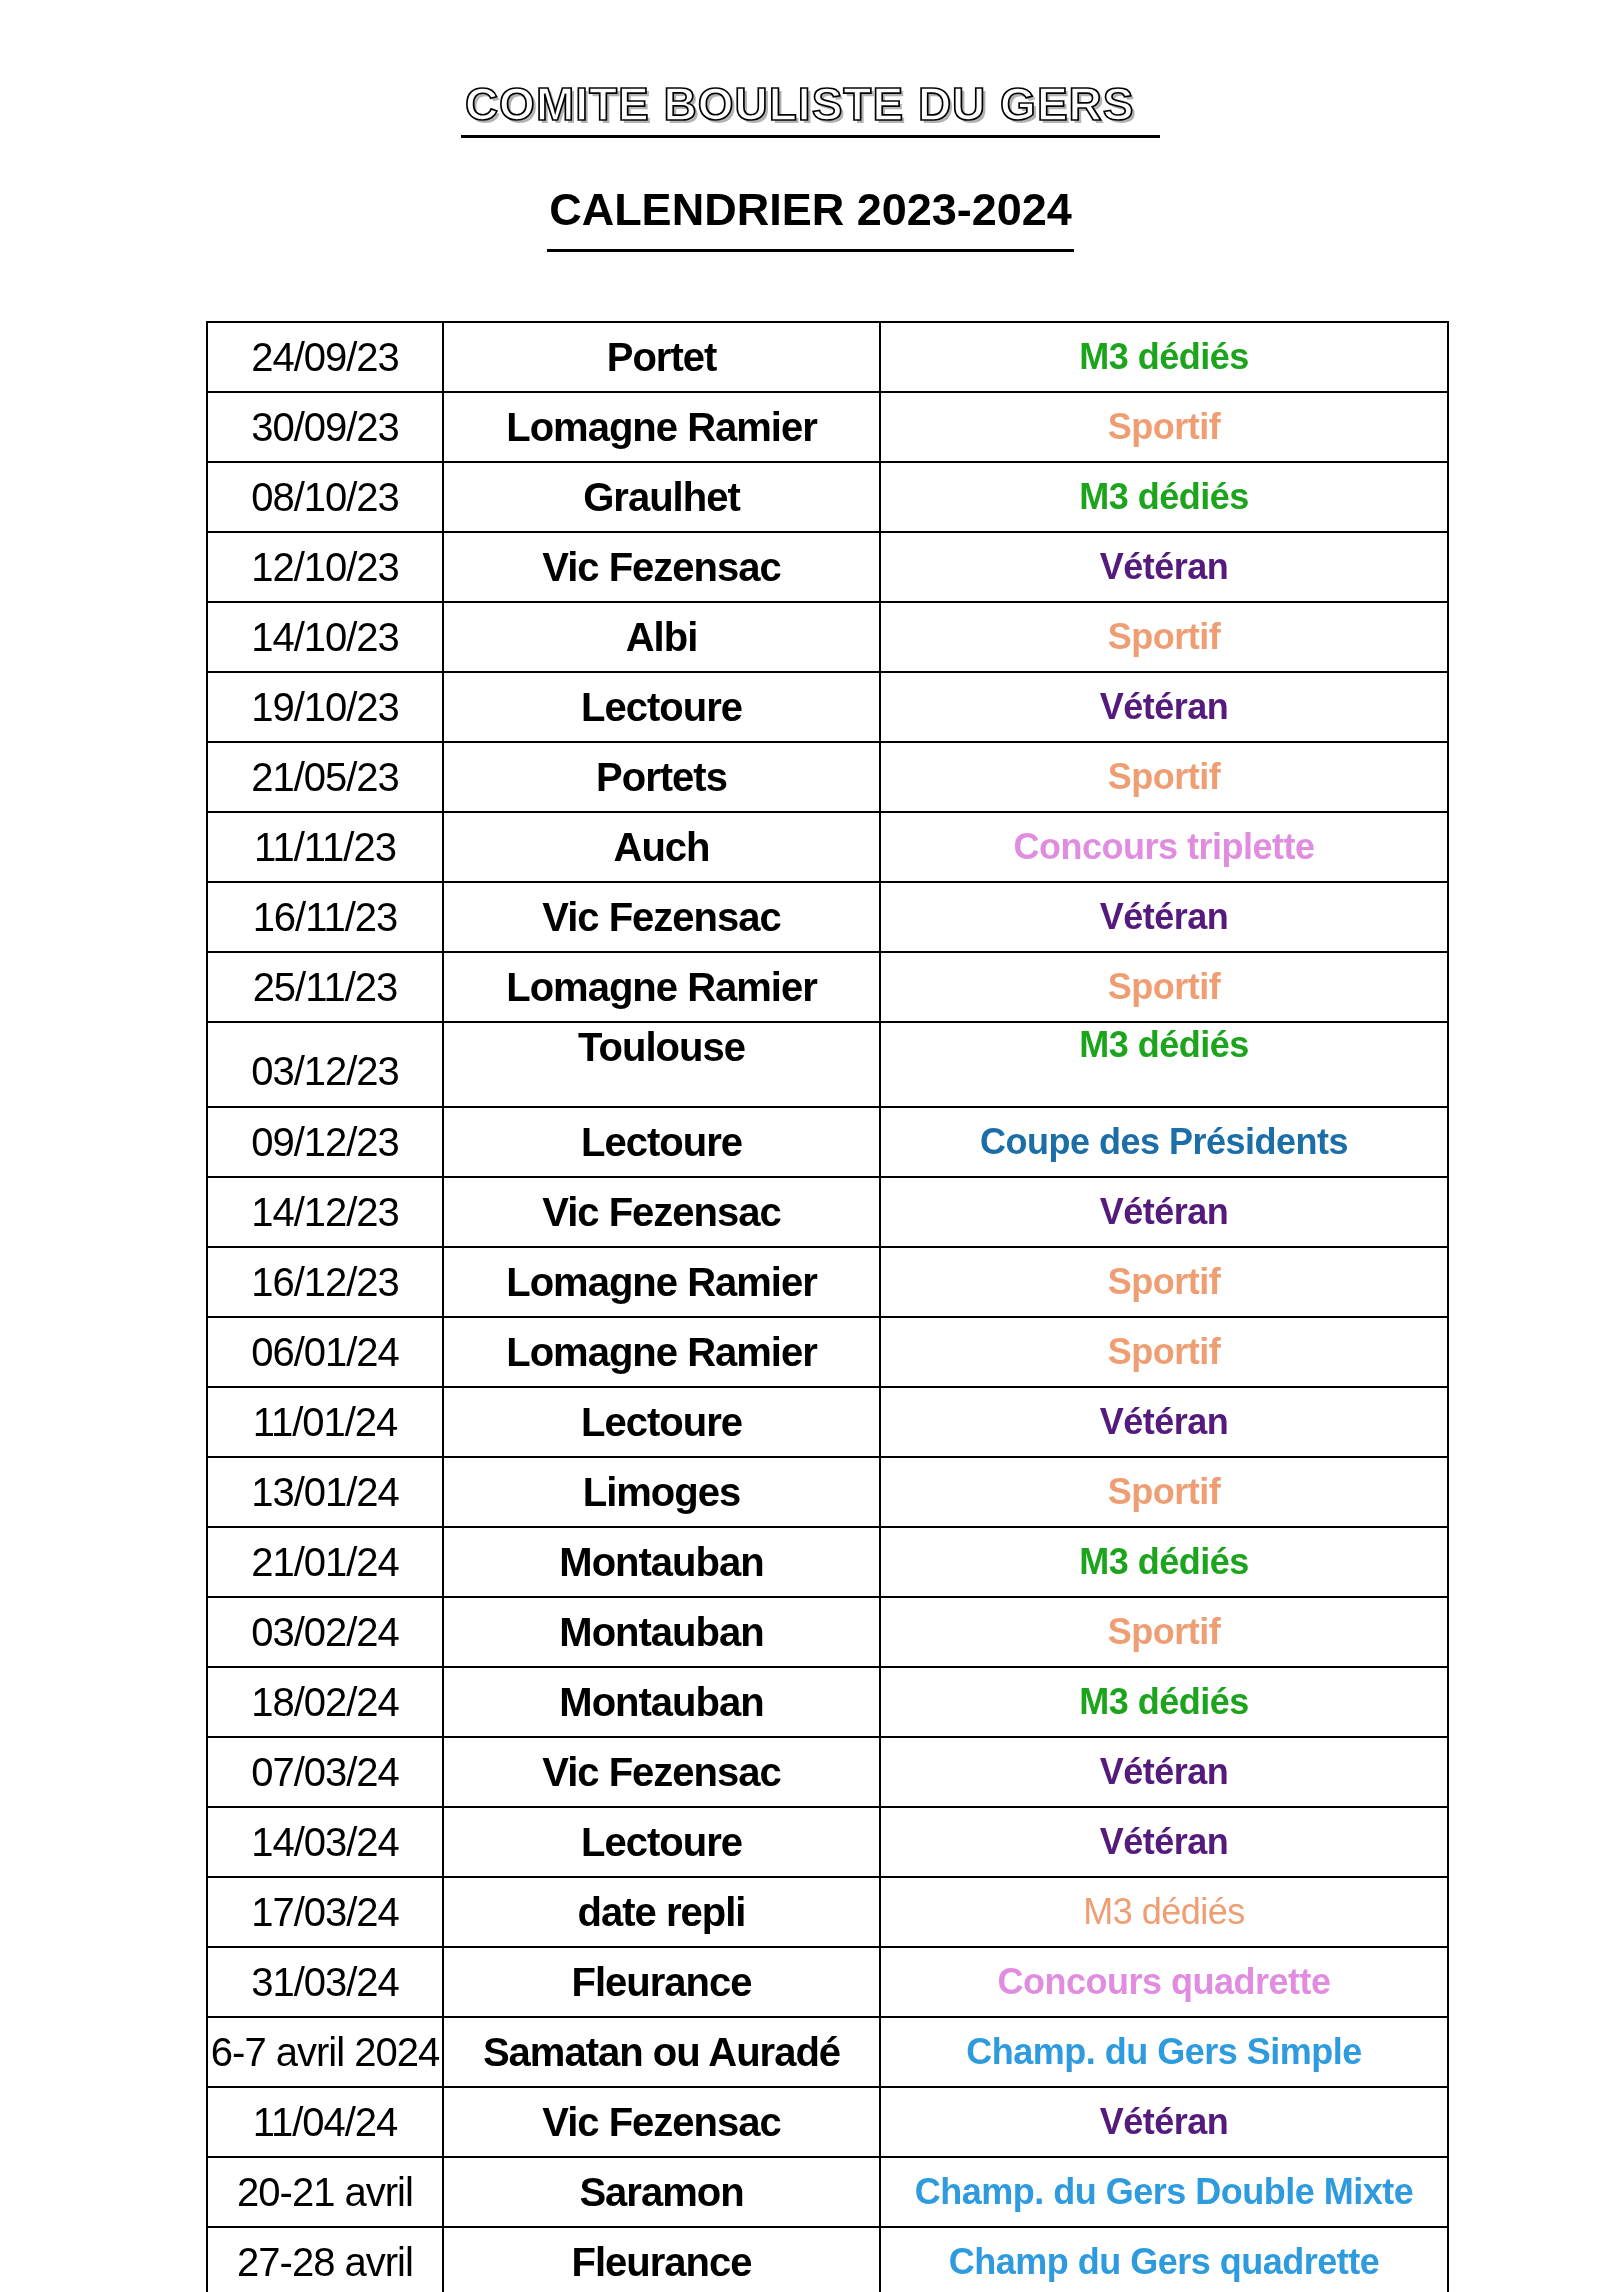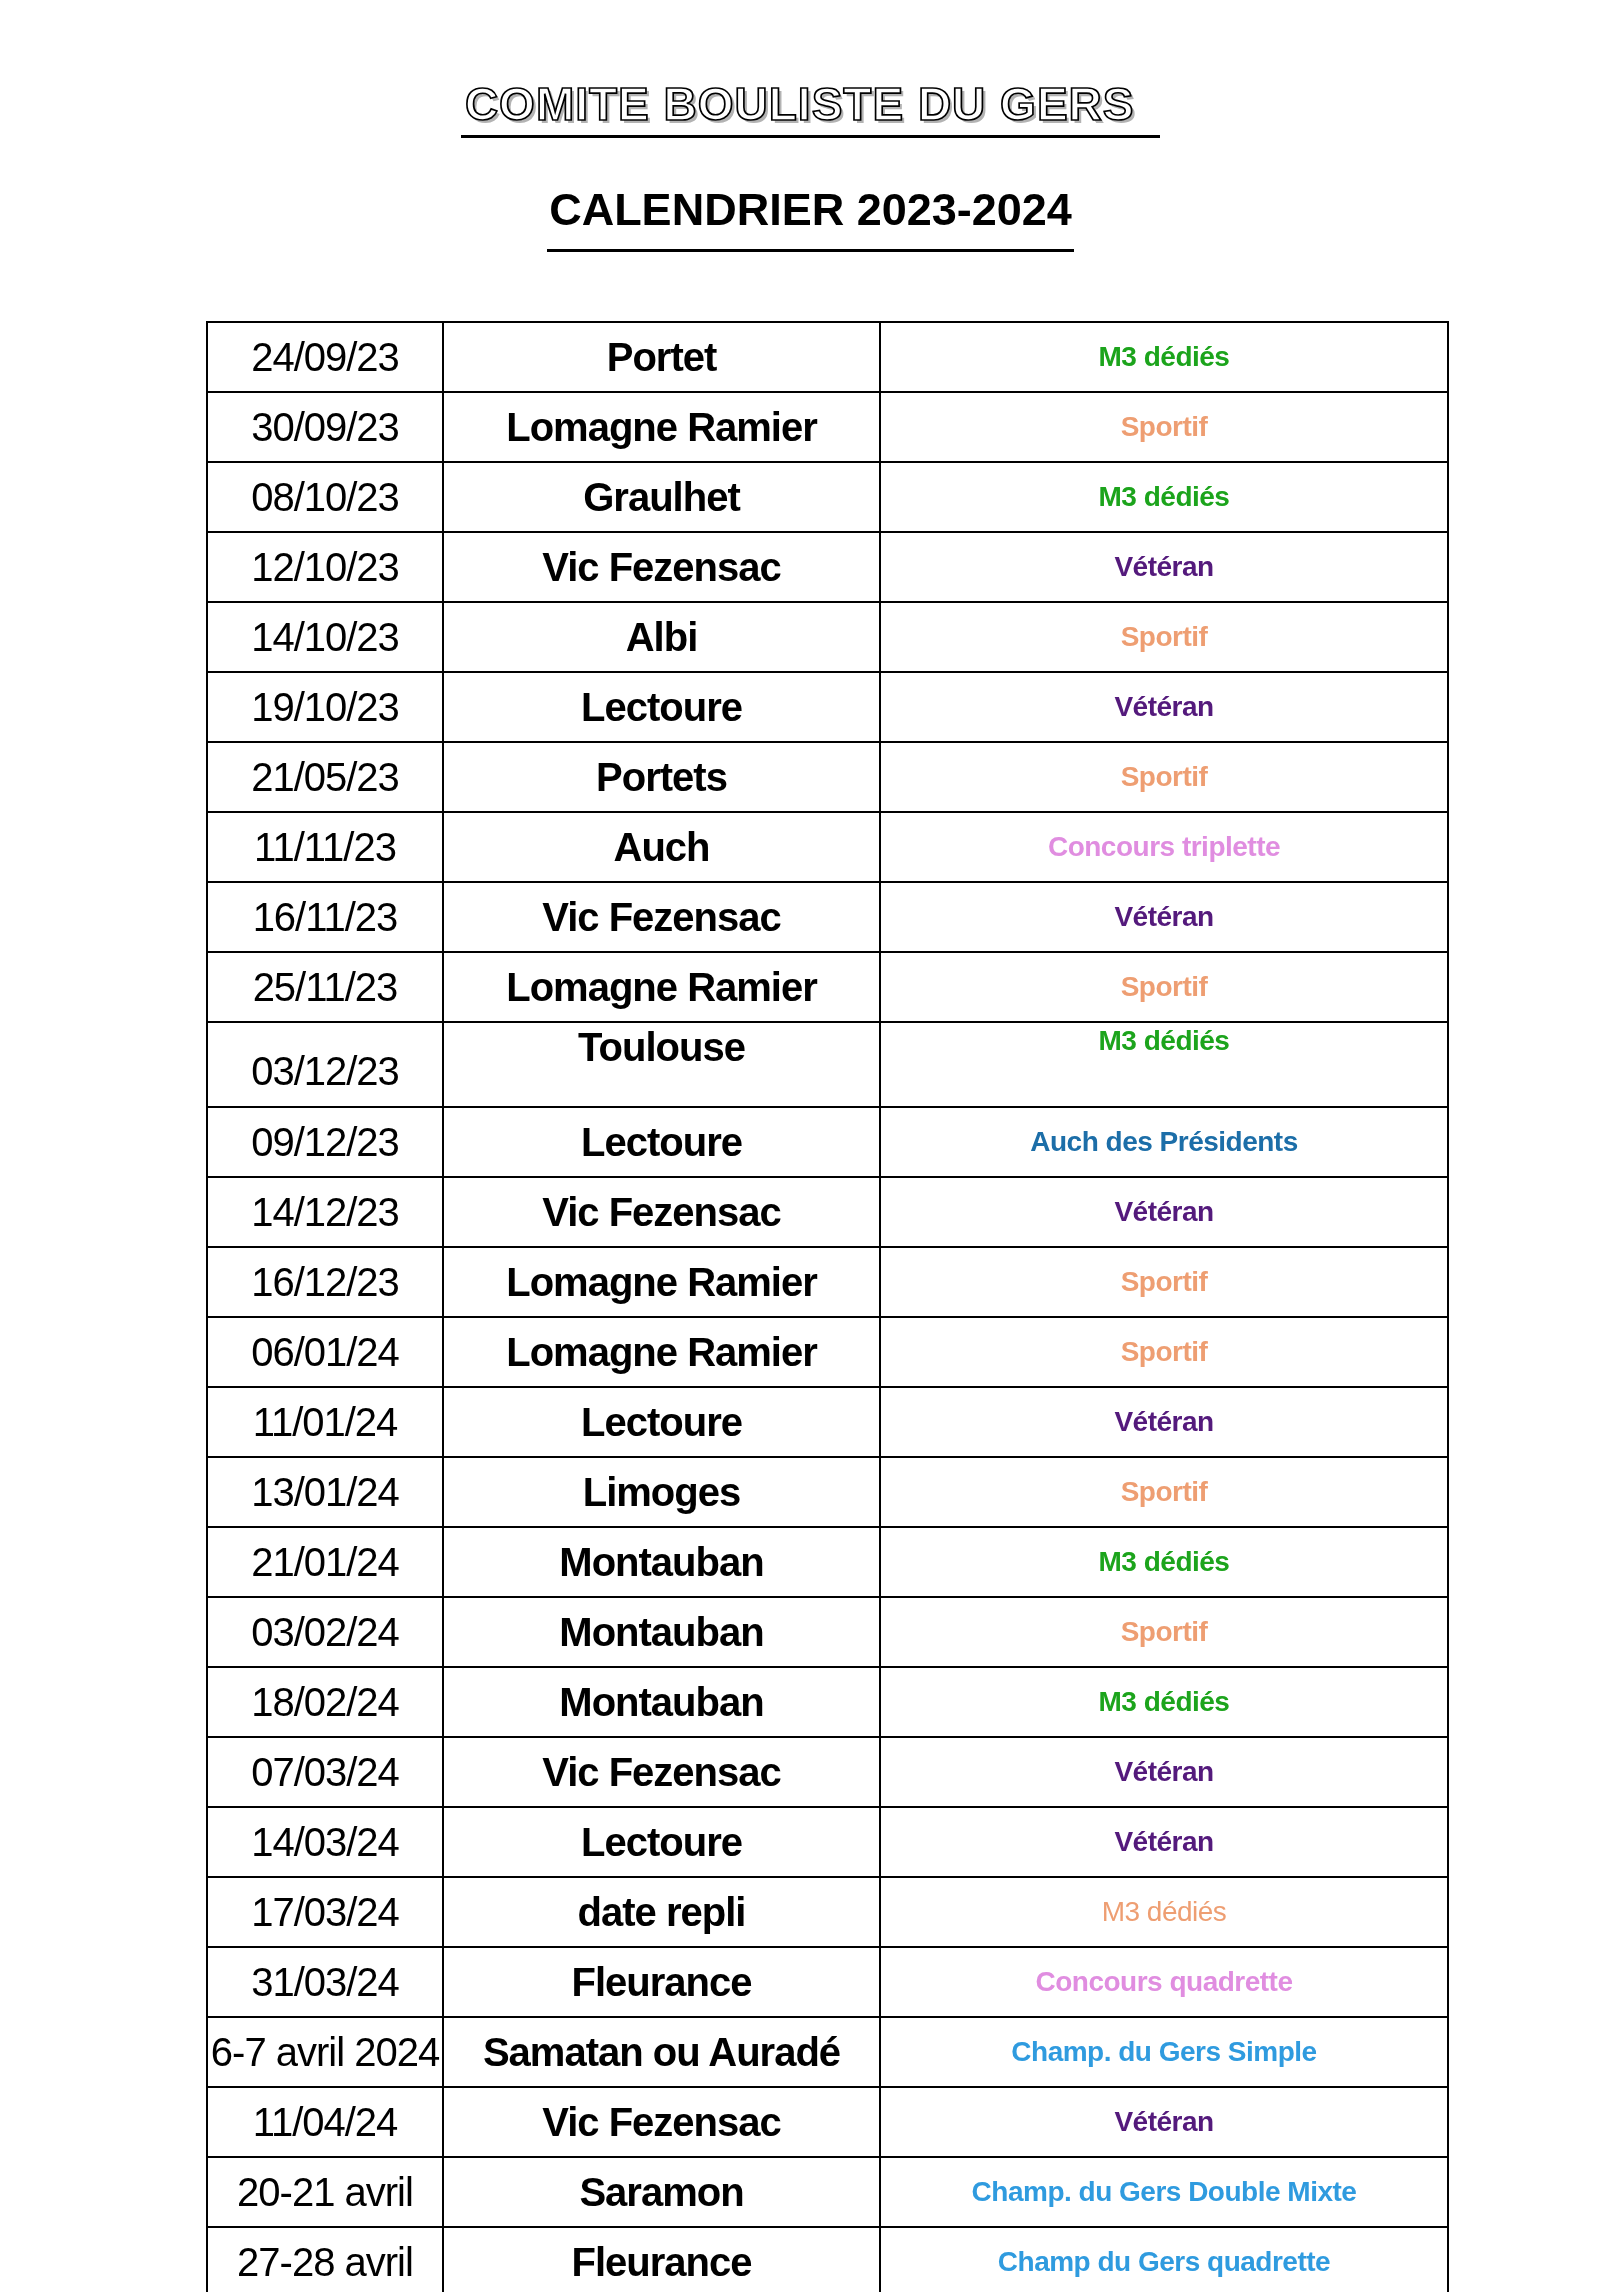--- a/index.html
+++ b/index.html
@@ -68,21 +68,21 @@
     white-space: nowrap;
   }
   .c-loc {
     font-size: 40px;
     font-weight: bold;
     color: #000000;
     letter-spacing: -1px;
     white-space: nowrap;
   }
   .c-event {
-    font-size: 28px;
+    font-size: 36px;
     font-weight: bold;
     letter-spacing: -0.5px;
     white-space: nowrap;
     margin-top: 48px;
   }
   tr.offset td.c-loc,
   tr.offset td.c-event {
     vertical-align: top;
     line-height: 1.0;
     padding-top: 3.9px;
@@ -164,21 +164,21 @@
     <td class="c-event" style="color: rgb(238, 158, 114);">Sportif</td>
   </tr>
         <tr class="offset">
     <td class="c-date">03/12/23</td>
     <td class="c-loc">Toulouse</td>
     <td class="c-event" style="color: rgb(28, 164, 28);">M3 dédiés</td>
   </tr>
         <tr>
     <td class="c-date">09/12/23</td>
     <td class="c-loc">Lectoure</td>
-    <td class="c-event" style="color: rgb(28, 110, 168);">Auch des Présidents</td>
+    <td class="c-event" style="color: rgb(28, 110, 168);">Coupe des Présidents</td>
   </tr>
         <tr>
     <td class="c-date">14/12/23</td>
     <td class="c-loc">Vic Fezensac</td>
     <td class="c-event" style="color: rgb(84, 26, 124);">Vétéran</td>
   </tr>
         <tr>
     <td class="c-date">16/12/23</td>
     <td class="c-loc">Lomagne Ramier</td>
     <td class="c-event" style="color: rgb(238, 158, 114);">Sportif</td>

